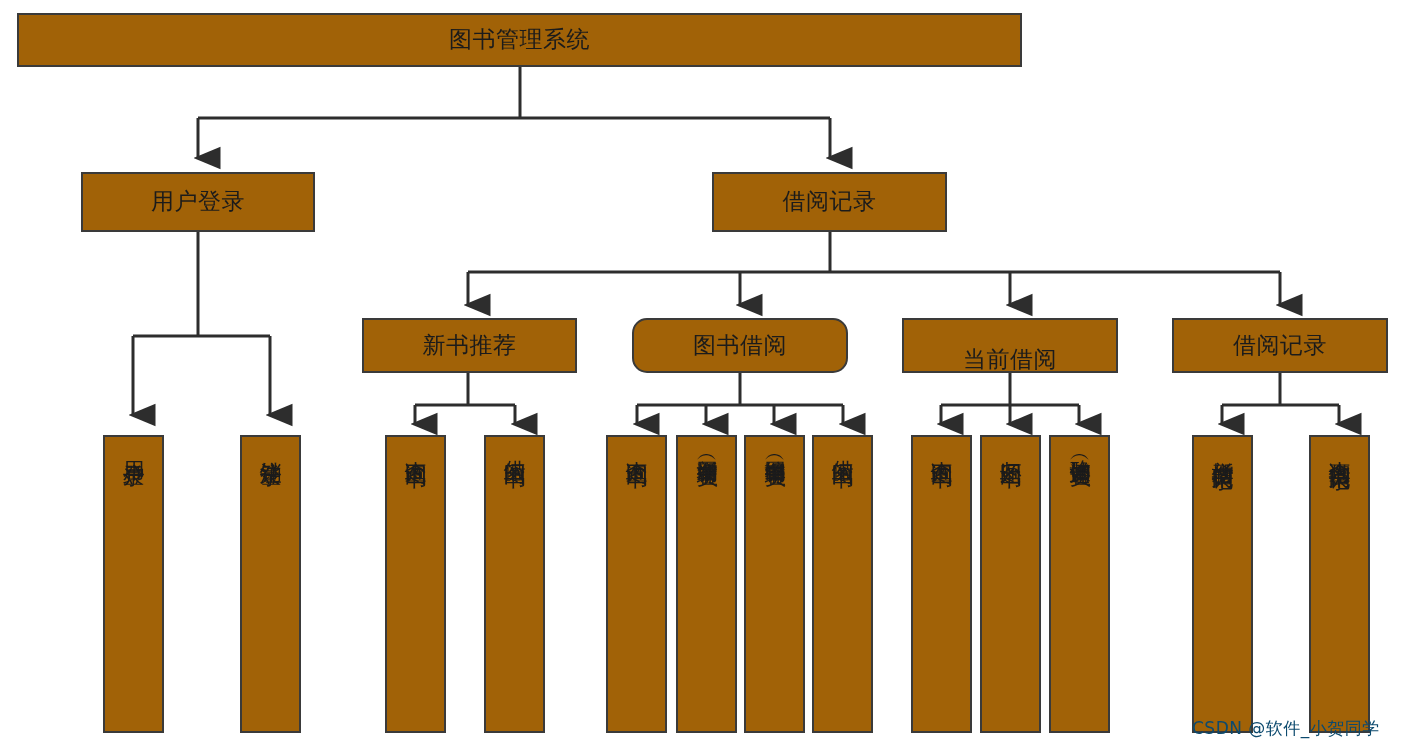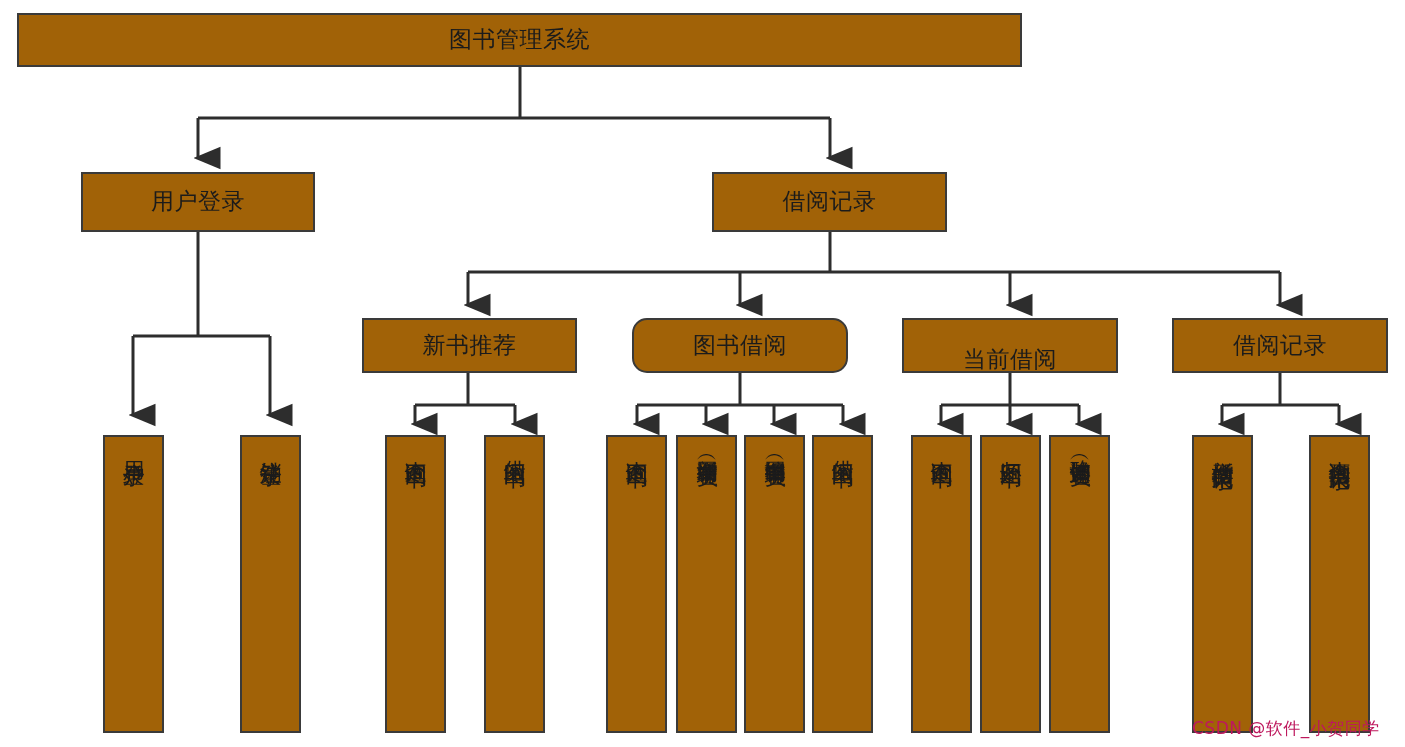--- a/index.html
+++ b/index.html
@@ -62,21 +62,21 @@
     line-height: 1.02;
     letter-spacing: 2px;
     white-space: nowrap;
   }
   .node.v.tall .label {
     font-size: 21px;
     letter-spacing: 1px;
   }
   .watermark {
     position: absolute;
-    color: #be185d;
+    color: #0c4a6e;
     font-size: 17px;
     letter-spacing: 0.5px;
     white-space: nowrap;
     font-family: "DejaVu Sans", "Liberation Sans", sans-serif;
   }
 </style>
 </head>
 <body>
 
 <div id="canvas">

